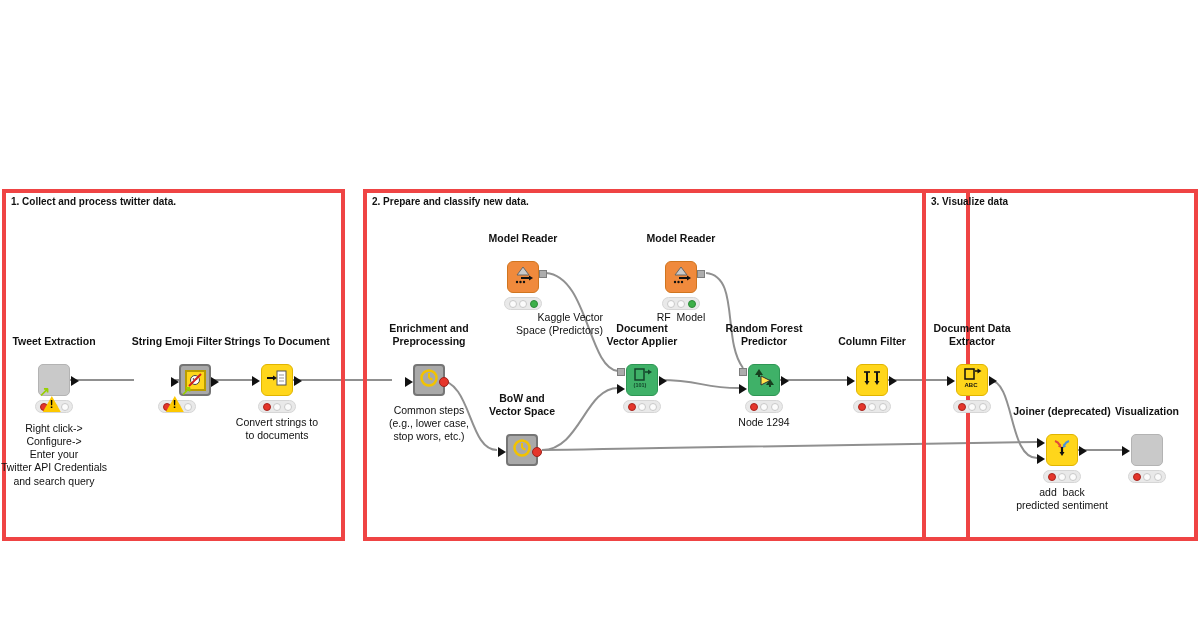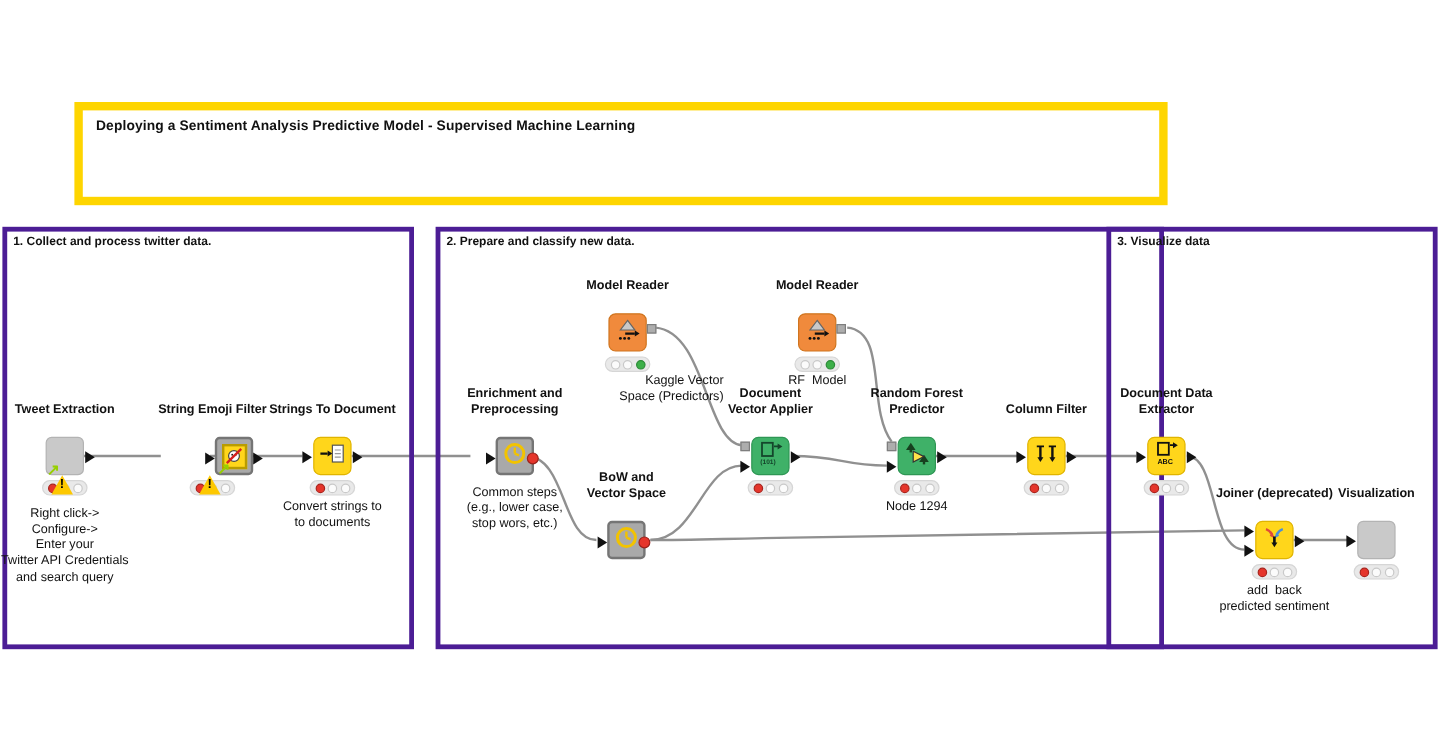--- a/index.html
+++ b/index.html
@@ -3,21 +3,21 @@
 <meta charset="utf-8">
 <style>
   html,body{margin:0;padding:0;background:#fff;}
   .canvas{position:relative;width:1200px;height:630px;background:#ffffff;overflow:hidden;
           font-family:"Liberation Sans",sans-serif;color:#111;}
 
   
   .title-box{position:absolute;left:62px;top:85px;width:911px;height:86px;box-sizing:border-box;
              border:7px solid #fed500;background:#fff;z-index:5;}
   .title-box .ttl{font-weight:bold;font-size:11.5px;padding:7px 11px;letter-spacing:.1px;}
-  .section{position:absolute;box-sizing:border-box;border:4px solid #4c1d95;background:transparent;z-index:2;}
+  .section{position:absolute;box-sizing:border-box;border:4px solid #ef4444;background:transparent;z-index:2;}
   .section .slabel{font-weight:bold;font-size:10px;padding:3px 5px;}
 
   
   svg.wires{position:absolute;left:0;top:0;z-index:1;}
   svg.wires path{stroke:#909090;stroke-width:2;fill:none;}
 
   
   .node{position:absolute;width:32px;height:20px;z-index:3;}
   .body{position:relative;width:32px;height:32px;box-sizing:border-box;border-radius:6px;
         display:flex;align-items:center;justify-content:center;}
@@ -82,23 +82,20 @@
   <div class="section" style="left:2px;top:189px;width:343px;height:352px;">
     <div class="slabel">1. Collect and process twitter data.</div>
   </div>
   <div class="section" style="left:363px;top:189px;width:607px;height:352px;">
     <div class="slabel">2. Prepare and classify new data.</div>
   </div>
   <div class="section" style="left:922px;top:189px;width:276px;height:352px;">
     <div class="slabel">3. Visualize data</div>
   </div>
 
-  <div class="title-box">
-    <div class="ttl">Deploying a Sentiment Analysis Predictive Model - Supervised Machine Learning</div>
-  </div>
 
   <div class="node" style="left:38px;top:364px;">
     <div class="nlabel">Tweet Extraction</div>
     <div class="body gray">
       <span class="linkarrow">↗</span>
       <span class="out-tri"></span>
     </div>
     <div class="traffic st-red-warning">
       <span class="c c1"></span>
         <span class="c c2"></span>

